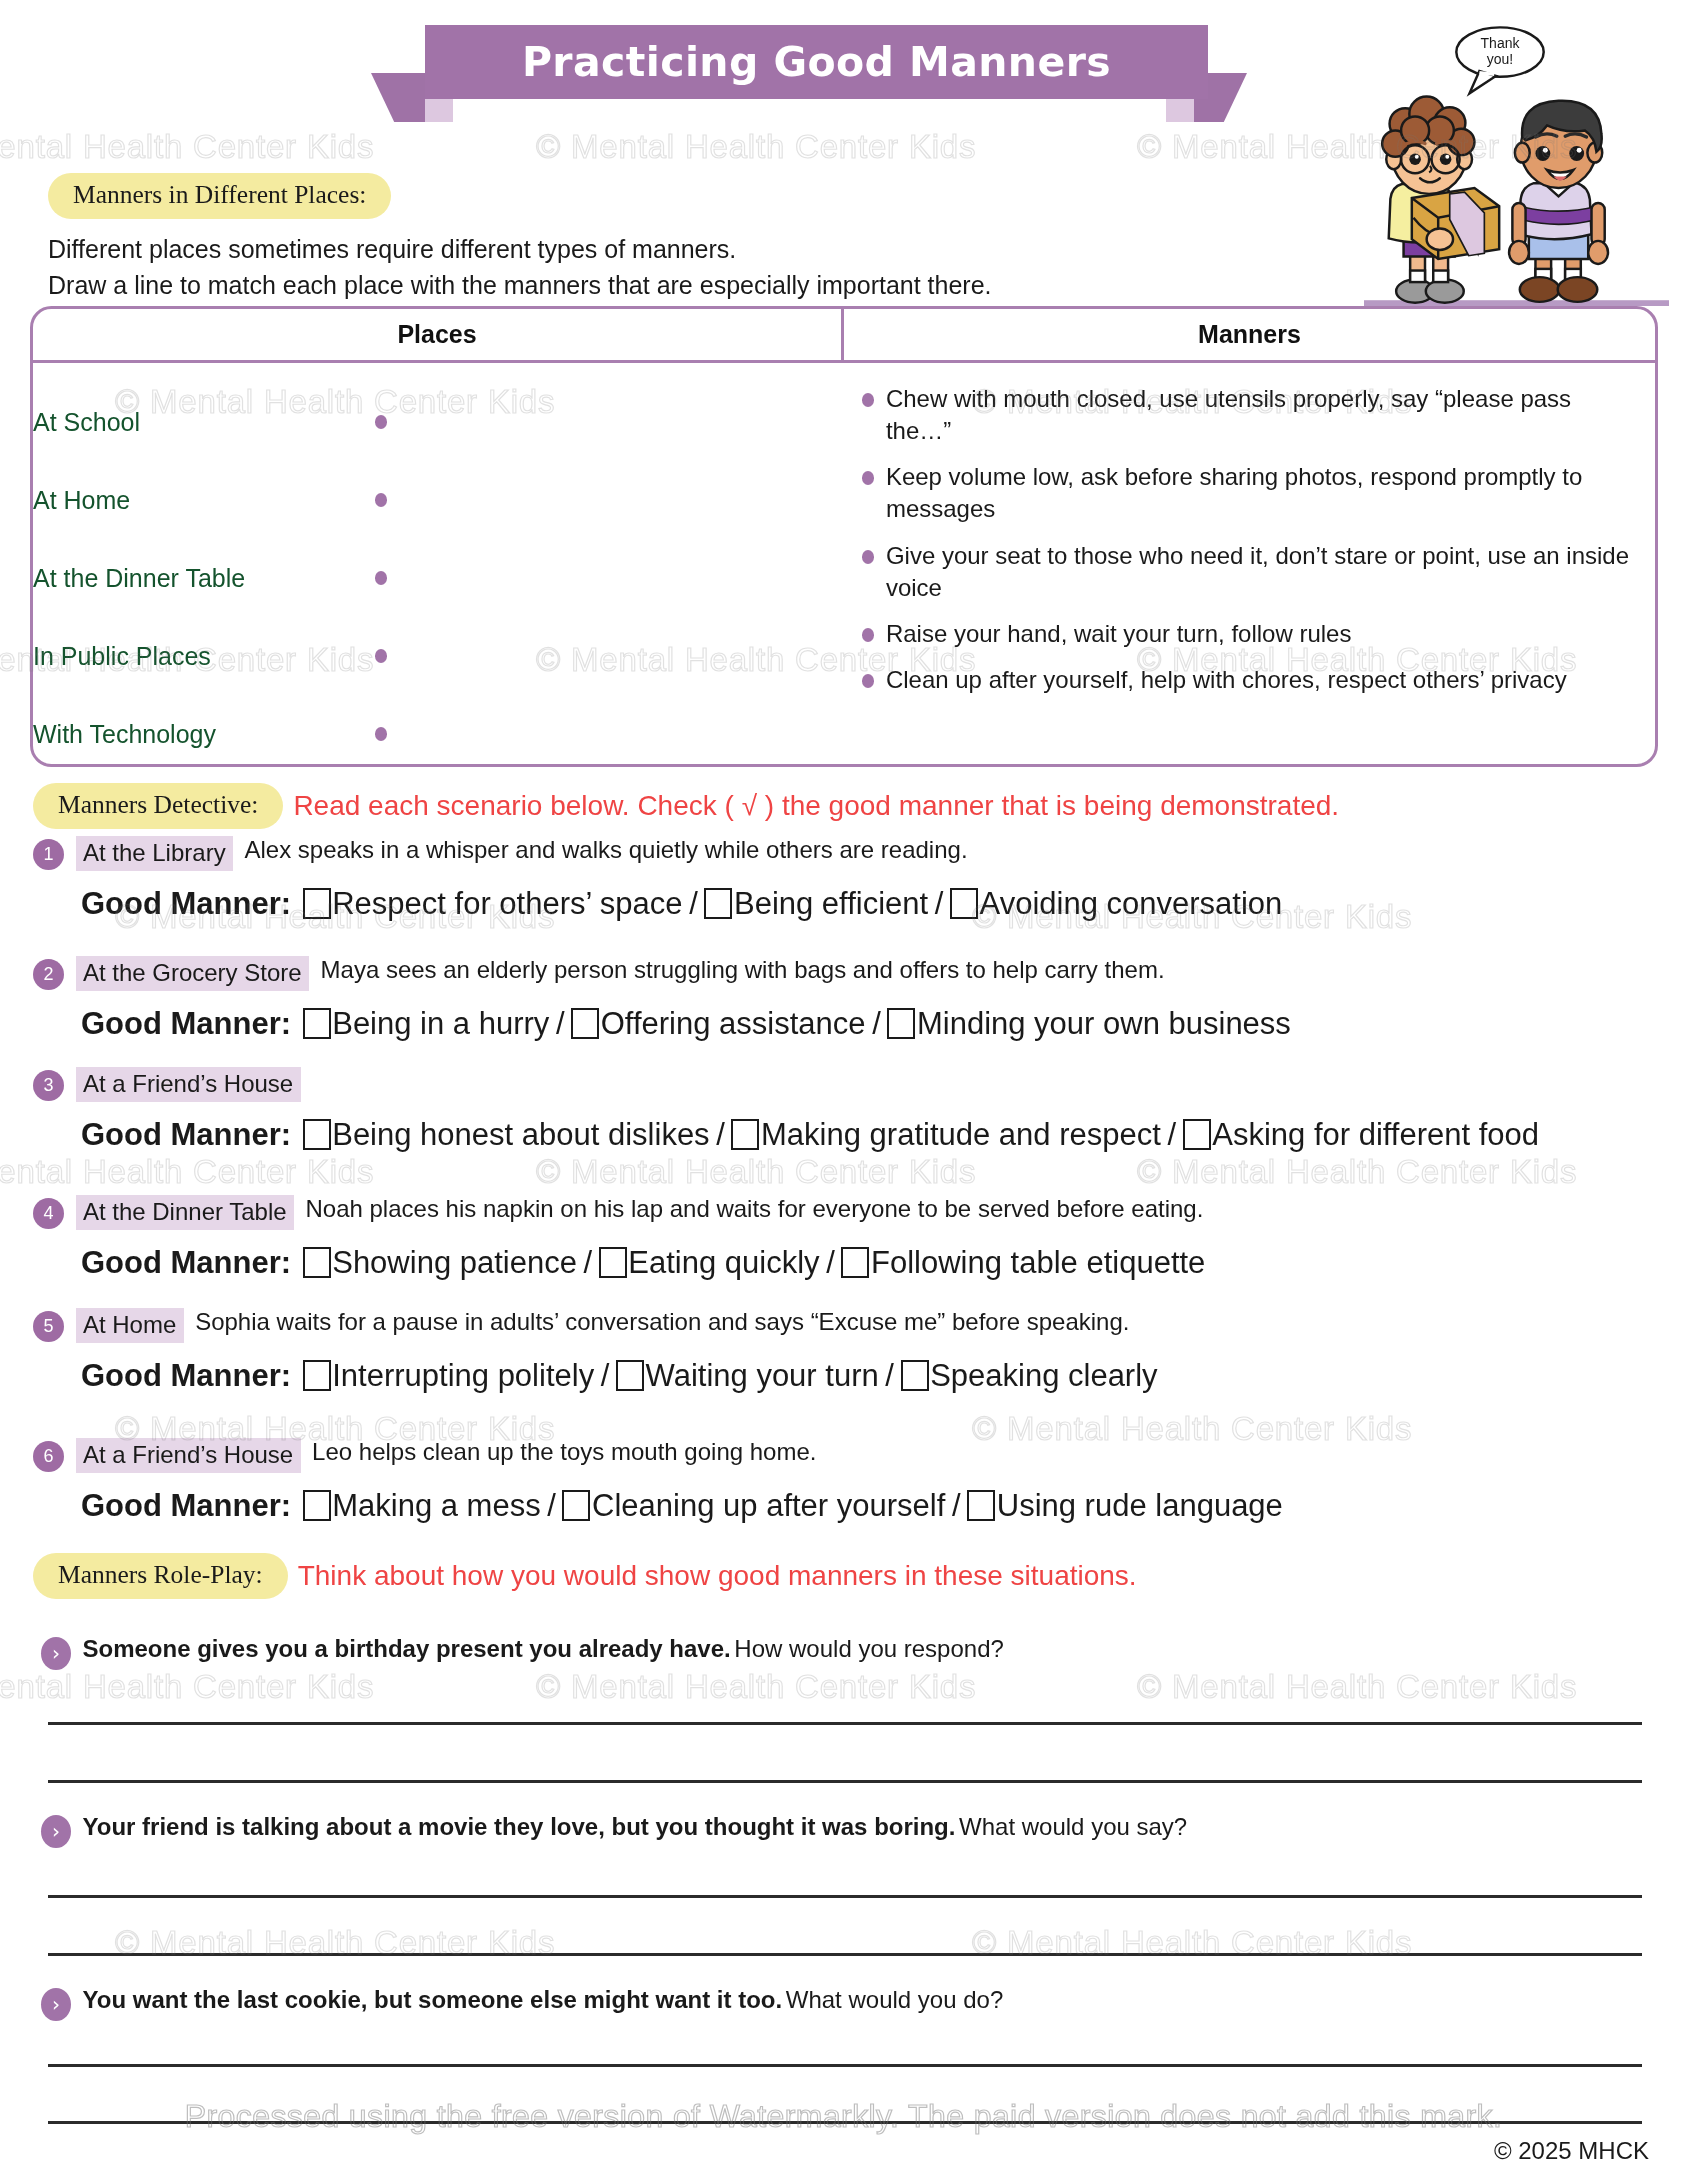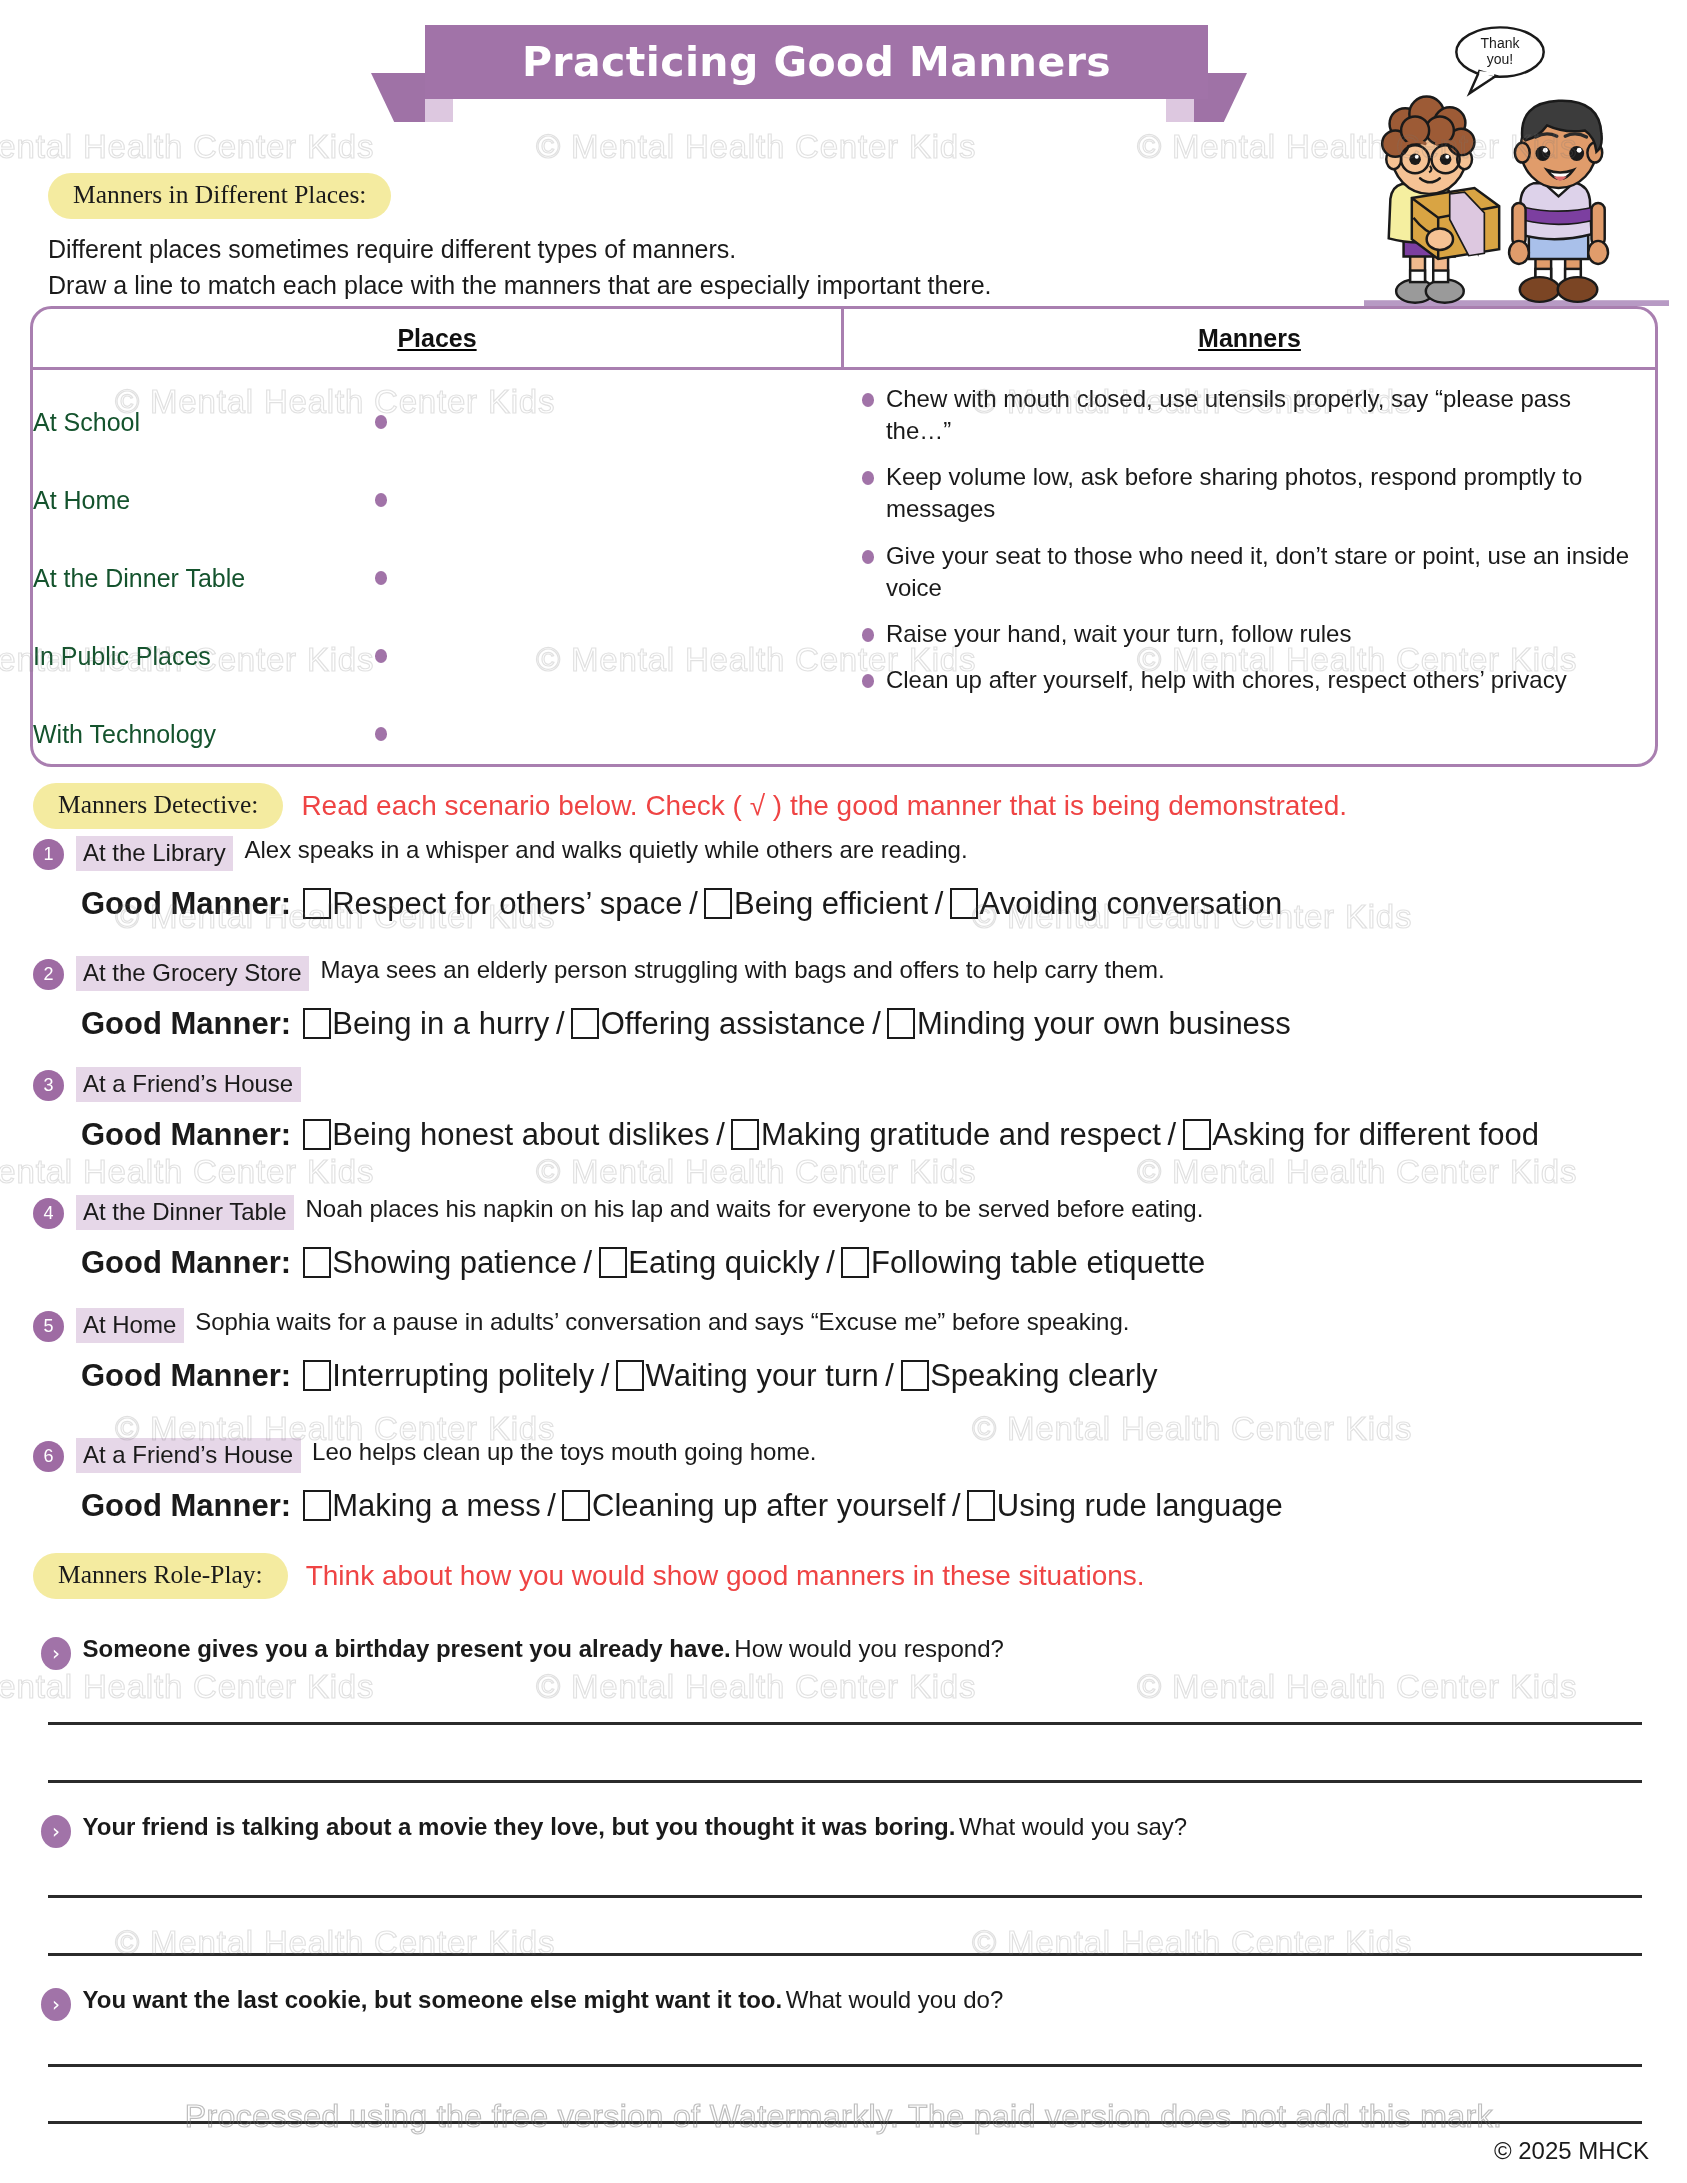--- a/index.html
+++ b/index.html
@@ -99,21 +99,21 @@
   .pill {
     display: inline-block;
     background: #f4ebA0;
     border-radius: 33px;
     padding: 7.4px 25px 9px 25px;
     font-size: 25.5px;
     color: #1a1a1a;
     font-family: Liberation Serif, serif;
   }
 
-  .sec-label-row { display: flex; align-items: center; gap: 18px; }
+  .sec-label-row { display: flex; align-items: center; gap: 10px; }
   .sec-instr { font-size: 28px; color: #ef4444; }
 
   
   .intro {
     position: absolute;
     left: 48px; top: 173px;
     width: 1285px;
   }
   .intro-lines {
     margin-top: 13px;
@@ -128,24 +128,23 @@
     left: 30px; top: 306px;
     width: 1628px; height: 461px;
     border: 3.3px solid #a97fb0;
     border-radius: 21.4px;
     background: transparent;
     z-index: 3;
   }
   .match-head {
     position: absolute;
     left: 0; top: 0;
-    width: 100%; height: 61px;
+    width: 100%; height: 54px;
     display: flex;
     border-bottom: 3.3px solid #a97fb0;
-    text-decoration: underline;
   }
   .match-head .cell {
     display: flex; align-items: center; justify-content: center;
     font-size: 25px; font-weight: bold; color: #111;
   }
   .match-head .cell.left { width: 50%; border-right: 3.3px solid #a97fb0; }
   .match-head .cell.right { width: 50%; }
 
   .match-body { position: absolute; left: 0; top: 54px; width: 100%; height: 400px; display: flex; }
   .col-places { width: 50%; position: relative; padding-top: 20px; }

